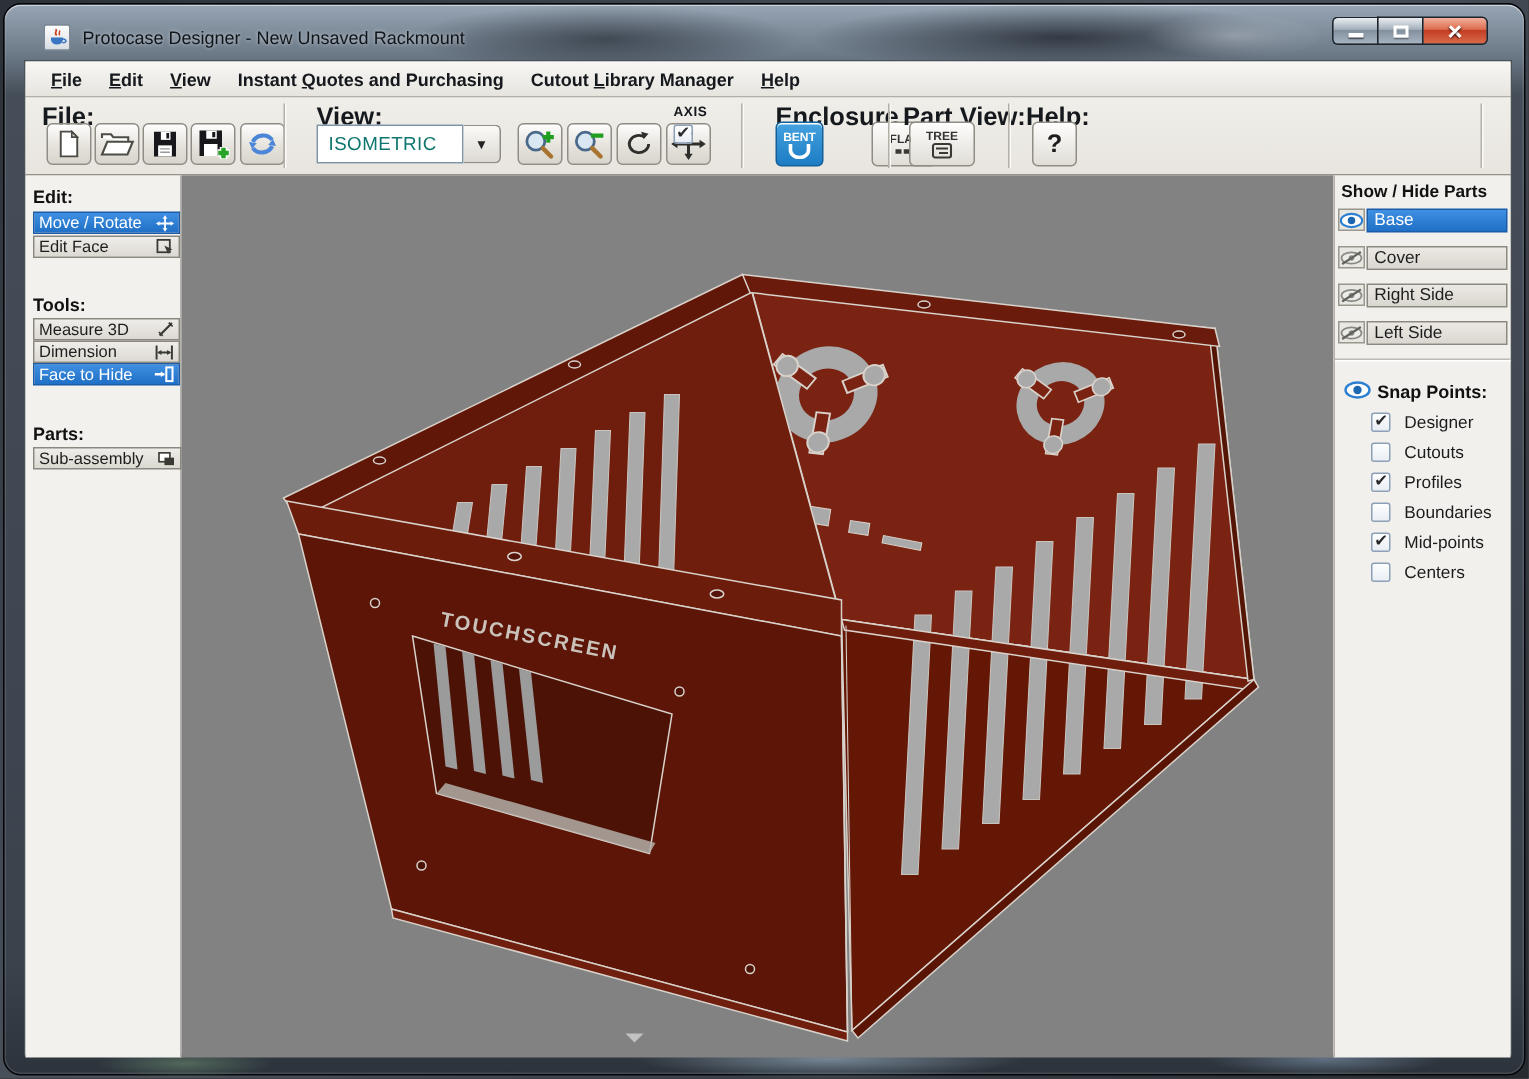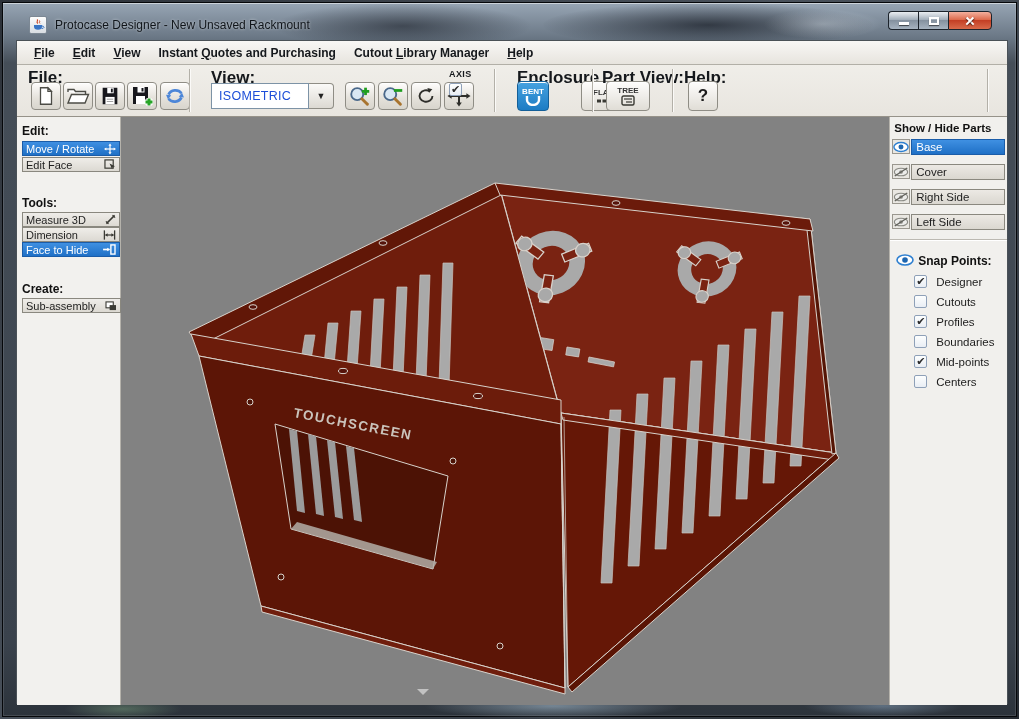--- a/index.html
+++ b/index.html
@@ -1,20 +1,20 @@
 <!DOCTYPE html>
 <html><head>
 <meta charset="utf-8">
 <style>
   html,body{margin:0;padding:0;background:#23272d;}
   *{box-sizing:border-box;font-family:"Liberation Sans",sans-serif;}
   #stage{position:relative;width:1019px;height:719px;overflow:hidden;
          background:linear-gradient(135deg,#2c3138,#4a525c 45%,#262b31);}
   
-  .frame{position:absolute;left:2px;top:2px;right:2px;bottom:2px;border:1px solid #05070a;border-radius:0;
+  .frame{position:absolute;left:2px;top:2px;right:2px;bottom:2px;border:1px solid #05070a;border-radius:12px;
          background:linear-gradient(180deg,#97a5b4 0%,#6b7886 34px,#454e58 60px,#3a424c 640px,#2c333b 100%);
          box-shadow:inset 0 1px 0 rgba(255,255,255,.45), inset 0 0 0 1px rgba(255,255,255,.12);}
   .blob{position:absolute;border-radius:50%;pointer-events:none;}
   .b1{left:270px;top:0;width:260px;height:46px;background:radial-gradient(ellipse at center,rgba(18,22,30,.55),rgba(0,0,0,0) 70%);}
   .b2{left:540px;top:0;width:330px;height:44px;background:radial-gradient(ellipse at center,rgba(12,16,24,.65),rgba(0,0,0,0) 72%);}
   .b3{left:760px;top:6px;width:120px;height:30px;background:radial-gradient(ellipse at center,rgba(230,238,246,.35),rgba(0,0,0,0) 70%);}
   .b4{left:420px;top:690px;width:260px;height:26px;background:radial-gradient(ellipse at center,rgba(188,214,234,.5),rgba(0,0,0,0) 70%);}
   .b5{left:60px;top:696px;width:120px;height:20px;background:radial-gradient(ellipse at center,rgba(150,200,150,.35),rgba(0,0,0,0) 70%);}
   .b6{left:800px;top:692px;width:160px;height:22px;background:radial-gradient(ellipse at center,rgba(170,200,230,.4),rgba(0,0,0,0) 70%);}
   
@@ -41,21 +41,21 @@
   .menu-item{font-size:12px;font-weight:bold;color:#15181c;padding:4px 9px;cursor:default;}
   .menu-item u{text-decoration:underline;}
   
   .toolbar{position:relative;height:52px;background:linear-gradient(180deg,#f0eee9,#e8e5df);border-bottom:1px solid #969289;}
   .tb-label{position:absolute;font-size:17px;font-weight:bold;color:#15181c;top:3px;}
   .tb-sep{position:absolute;top:4px;bottom:4px;width:1px;background:#b3b0a8;box-shadow:1px 0 0 #fbfaf8;}
   .tb-btn{position:absolute;width:30px;height:28px;top:17px;border:1px solid #8f8d85;border-radius:4px;
           background:linear-gradient(180deg,#fefdfc,#e4e1da 60%,#d8d5cd);box-shadow:inset 0 1px 0 #fff;
           display:flex;align-items:center;justify-content:center;}
   .combo{position:absolute;top:18px;height:26px;display:flex;}
-  .combo .box{width:98px;height:26px;background:#fff;border:1px solid #7d93a6;font-size:12.5px;color:#1d4ed8;
+  .combo .box{width:98px;height:26px;background:#fff;border:1px solid #7d93a6;font-size:12.5px;color:#0f766e;
               display:flex;align-items:center;padding-left:7px;letter-spacing:.3px;}
   .combo .arrow{width:25px;height:26px;border:1px solid #8f8d85;border-left:none;border-radius:0 4px 4px 0;
               background:linear-gradient(180deg,#fbfaf8,#dcd9d2);display:flex;align-items:center;justify-content:center;
               font-size:9px;color:#222;}
   .axis-wrap{position:absolute;top:4px;text-align:left;width:34px;}
   .axis-label{font-size:9px;font-weight:bold;color:#15181c;letter-spacing:.4px;}
   .checkbox{width:13px;height:13px;border:1px solid #8ea0b8;border-radius:2px;
             background:linear-gradient(180deg,#fdfefe,#e9eef4);display:inline-flex;align-items:center;justify-content:center;
             font-size:11px;line-height:11px;color:#2b2b2b;}
   .axis-wrap .checkbox{margin-top:3px;}
@@ -308,21 +308,21 @@
           </div>
           <div class="side-btn sel" style="top:125px">
             <span>Face to Hide</span>
             <svg width="13" height="11" viewBox="0 0 14 12">
               <line x1="0" y1="6" x2="7" y2="6" stroke="#fff" stroke-width="1.8"></line>
               <path d="M7.5,6 l-3,-2 v4 z" fill="#fff"></path>
               <rect x="8.5" y="1" width="4.5" height="10" fill="none" stroke="#fff" stroke-width="1.5"></rect>
             </svg>
           </div>
 
-          <div class="panel-label" style="top:165px">Create:</div>
+          <div class="panel-label" style="top:165px">Parts:</div>
           <div class="side-btn" style="top:181px;width:99px">
             <span>Sub-assembly</span>
             <svg width="12" height="10" viewBox="0 0 13 11">
               <rect x="1" y="1" width="8" height="6.5" fill="#fff" stroke="#3a3a34" stroke-width="1.2"></rect>
               <rect x="5" y="4.5" width="7" height="5.5" fill="#3a3a34"></rect>
             </svg>
           </div>
         </div>
 
         <div class="viewport">

